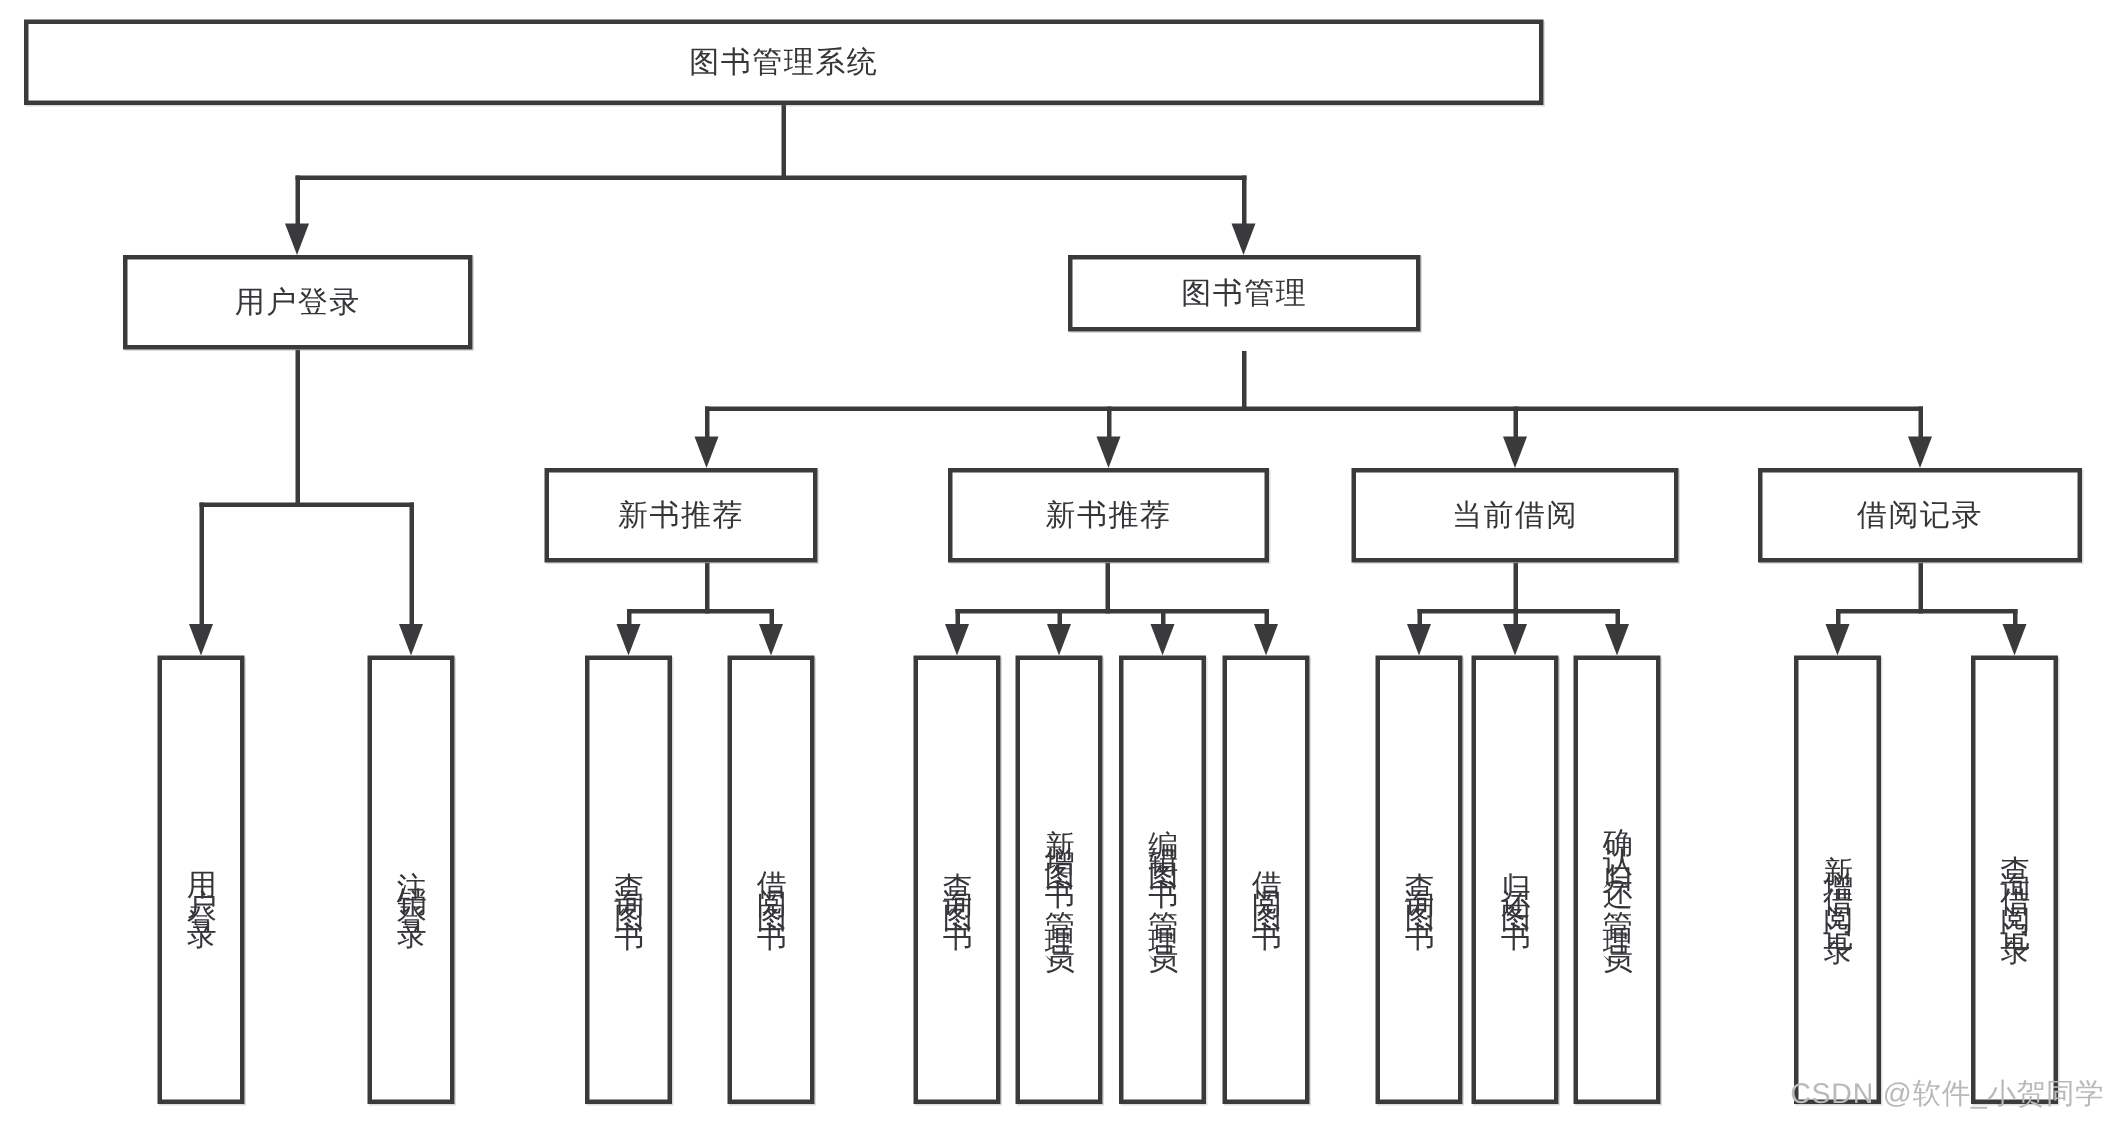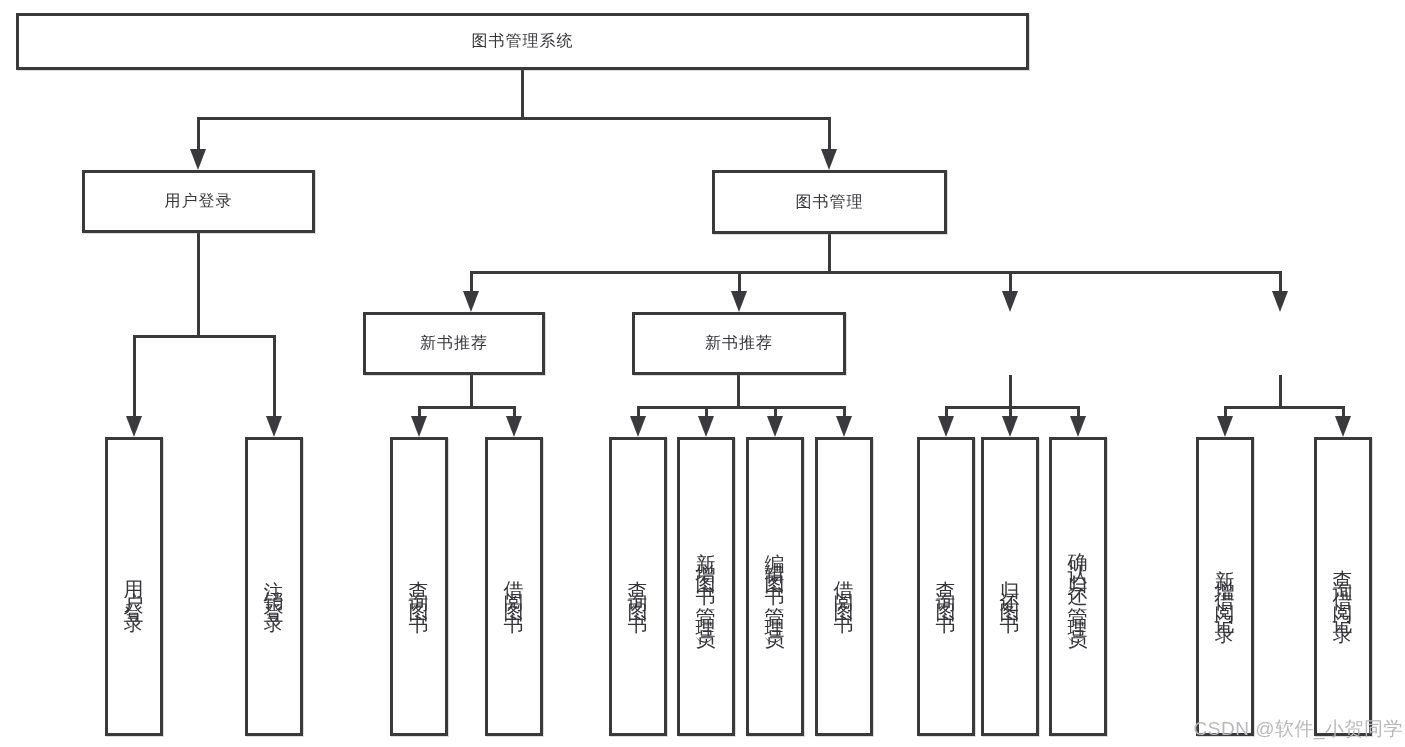--- a/index.html
+++ b/index.html
@@ -21,21 +21,21 @@
     position:absolute;
     box-sizing:border-box;
     border:3px solid var(--line);
     background:#fff;
     display:flex;
     align-items:center;
     justify-content:center;
     box-shadow:1px 1px 0 rgba(120,120,120,.25);
   }
   .hbox span{
-    font-size:16px;
+    font-size:20px;
     letter-spacing:1px;
     color:var(--text);
     white-space:nowrap;
   }
   .vbox span{
     writing-mode:vertical-rl;
     text-orientation:mixed;
     font-size:20px;
     letter-spacing:11px;
     color:var(--text);
@@ -120,29 +120,35 @@
       <div class="arrow-down" style="left: 1335px; top: 416px;"></div>
     </div>
 
   <div class="box hbox" style="left:16px;top:13px;width:1013px;height:57px">
     <span>图书管理系统</span>
   </div>
 
   <div class="box hbox" style="left:82px;top:170px;width:233px;height:63px">
     <span>用户登录</span>
   </div>
-  <div class="box hbox" style="left:712px;top:170px;width:235px;height:64px">
+  <div class="box hbox" style="left:712px;top:170px;width:235px;height:51px">
     <span>图书管理</span>
   </div>
 
   <div class="box hbox" style="left:363px;top:312px;width:182px;height:63px">
     <span>新书推荐</span>
   </div>
   <div class="box hbox" style="left:632px;top:312px;width:214px;height:63px">
     <span>新书推荐</span>
+  </div>
+  <div class="box hbox" style="left:901px;top:312px;width:218px;height:63px">
+    <span>当前借阅</span>
+  </div>
+  <div class="box hbox" style="left:1172px;top:312px;width:216px;height:63px">
+    <span>借阅记录</span>
   </div>
 
   <div class="box vbox" style="left:105px;top:437px;width:58px;height:299px">
     <span>用户登录</span>
   </div>
   <div class="box vbox" style="left:245px;top:437px;width:58px;height:299px">
     <span>注销登录</span>
   </div>
 
   <div class="box vbox" style="left:390px;top:437px;width:58px;height:299px">

